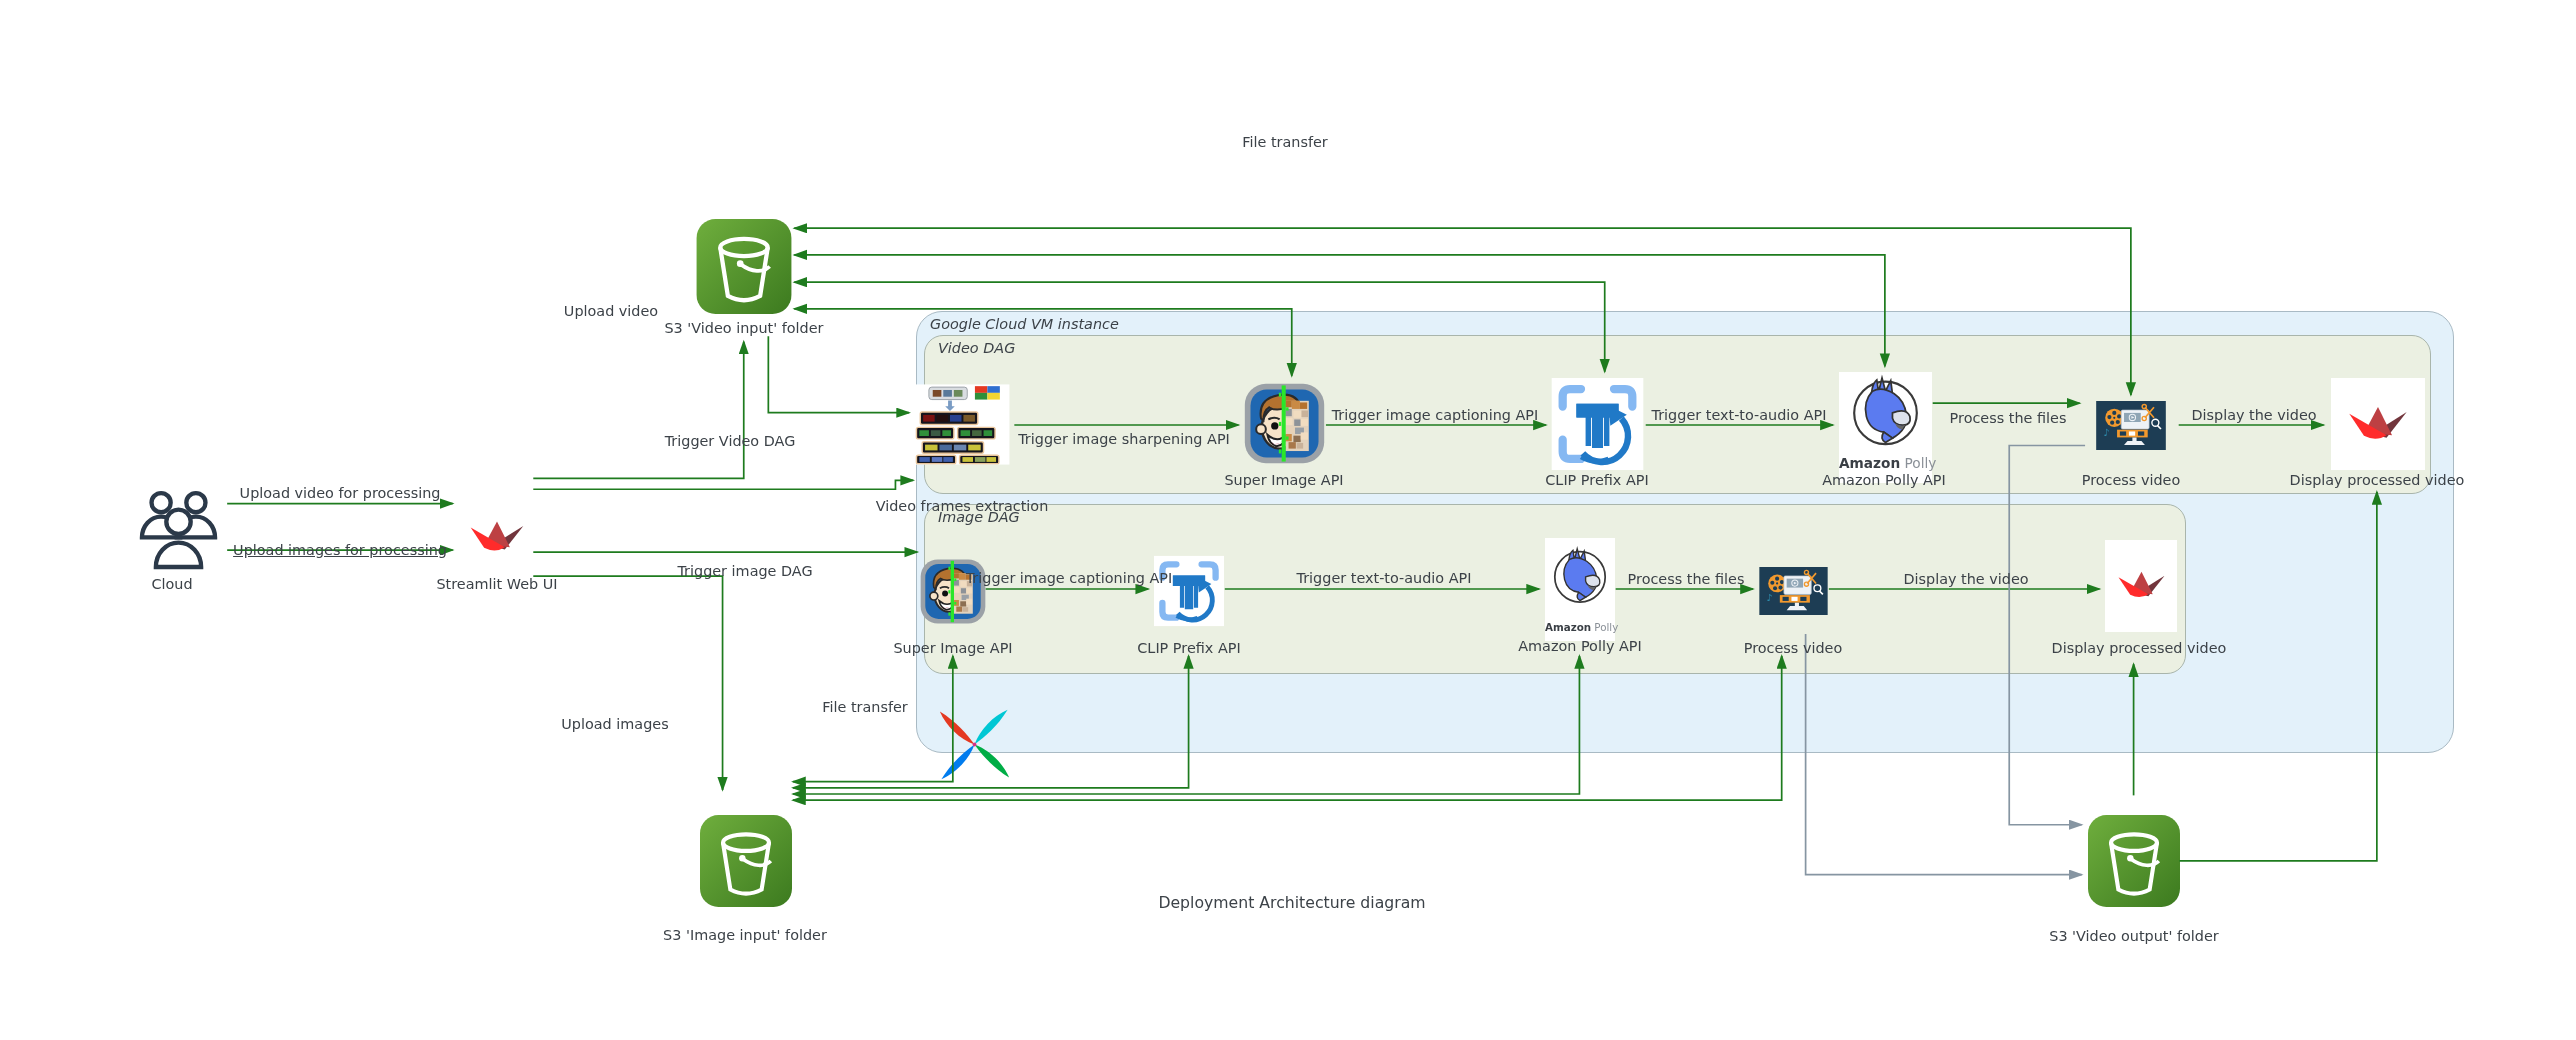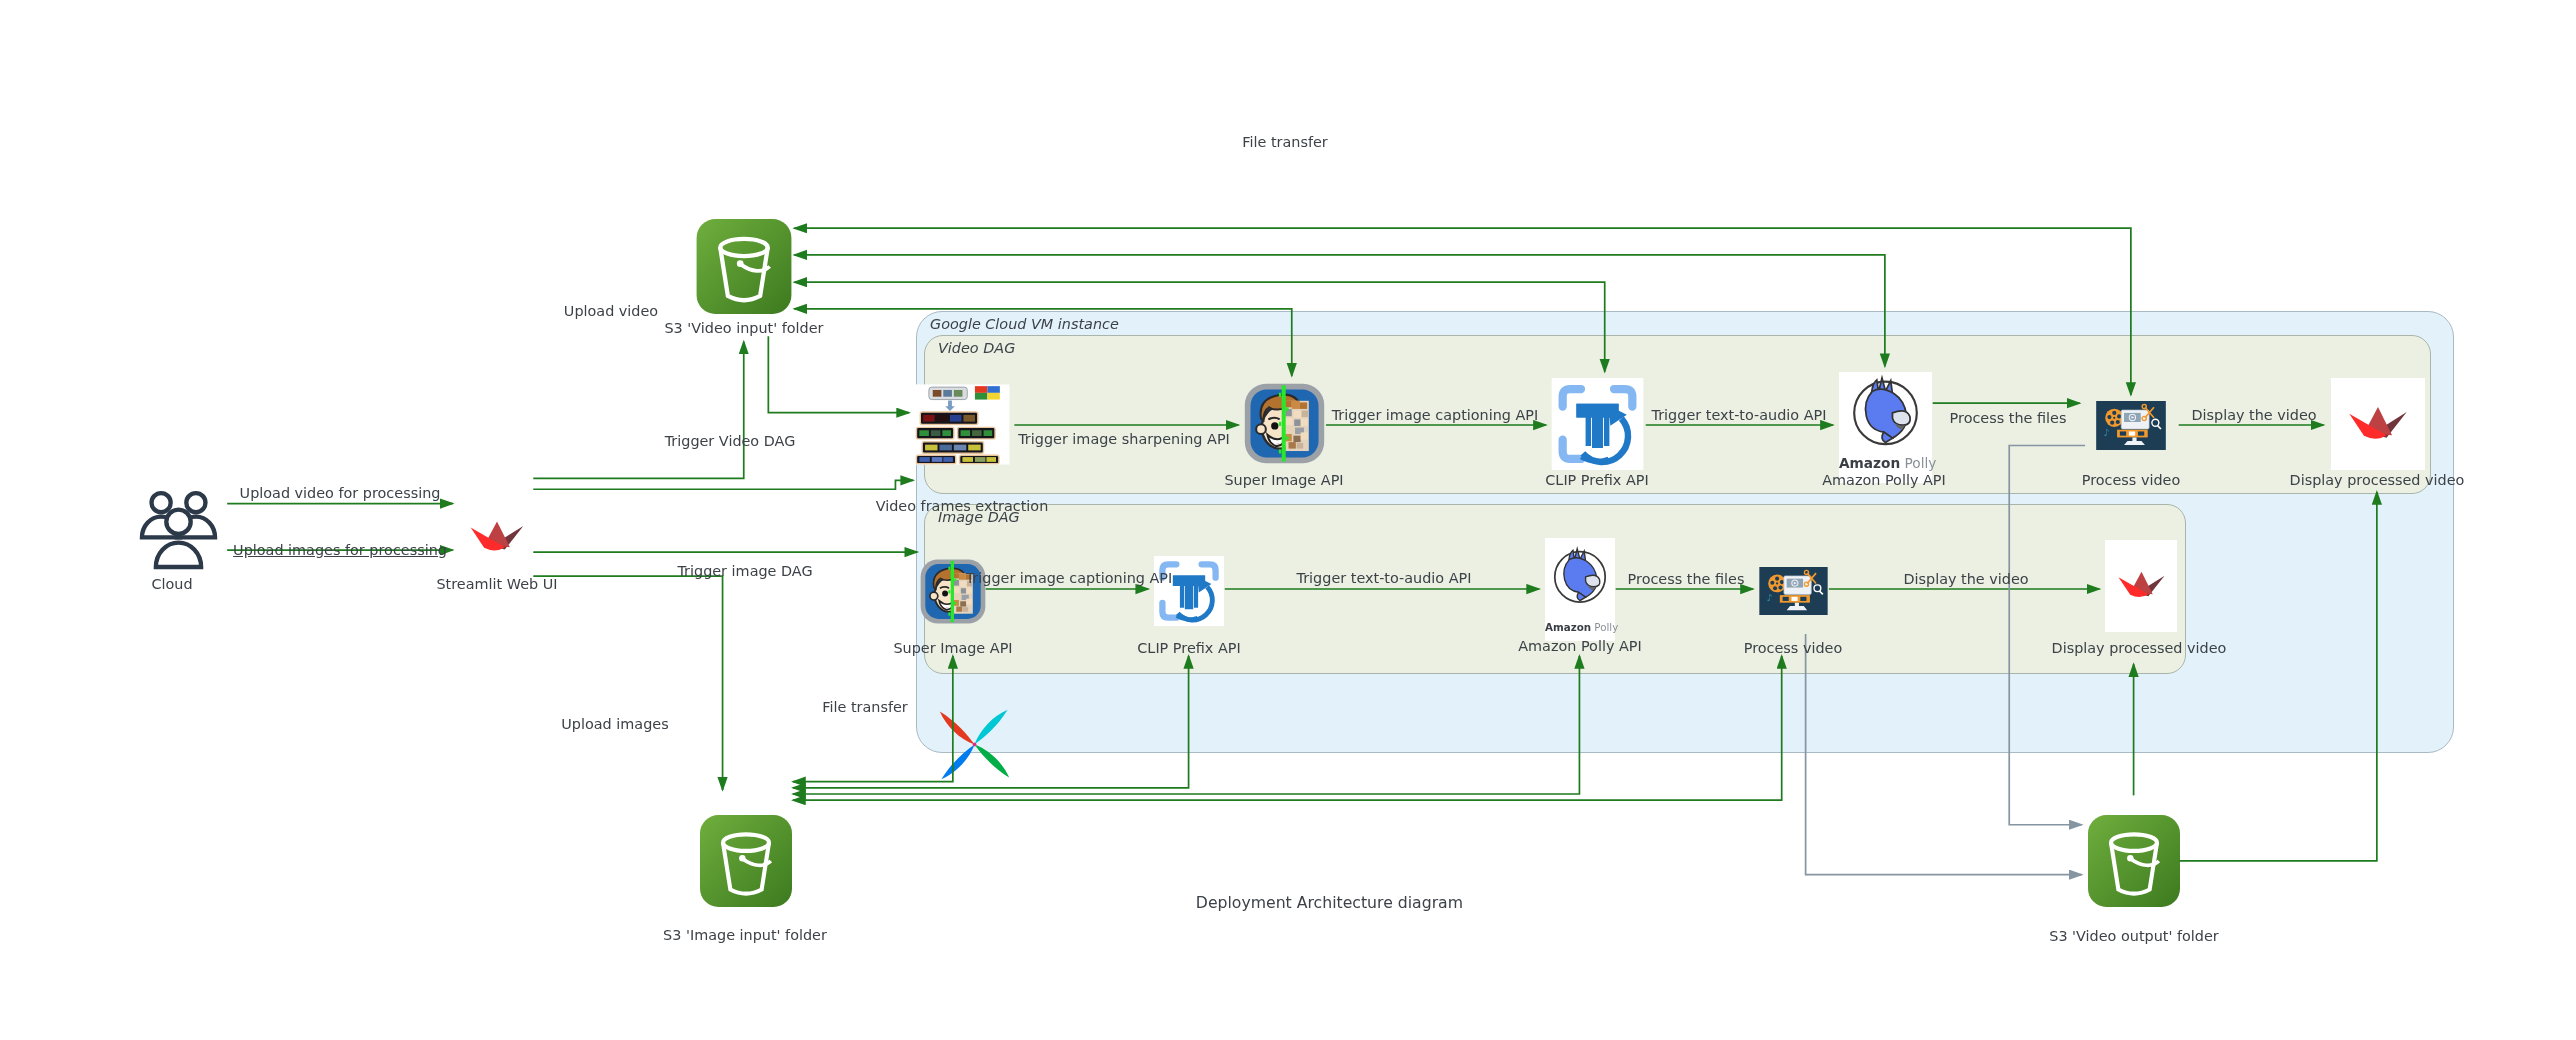--- a/index.html
+++ b/index.html
@@ -321,21 +321,21 @@
       <use href="#sym-procvideo"></use>
     </svg>
   <div class="node-white layer-nodes" style="left:2105px;top:540px;width:72px;height:92px;position:absolute;">
     <svg style="position:absolute;left:11.6px;top:29px" width="49" height="31" viewBox="0 0 72 45">
         <use href="#sym-streamlit"></use>
       </svg>
   </div>
 
   <div class="layer-text" style="position:absolute;left:0;top:0;width:100%;height:100%;z-index:4;pointer-events:none;">
 
-    <div class="lbl title" style="left:1292px;top:894px;width:342px;margin-left:-171px;text-align:right;">Deployment Architecture diagram</div>
+    <div class="lbl title" style="left:1292px;top:894px;width:342px;margin-left:-171px;">Deployment Architecture diagram</div>
 
     <div class="lbl" style="left:1285px;top:134px;">File transfer</div>
     <div class="lbl" style="left:611px;top:303px;text-align:center;">Upload video</div>
     <div class="lbl" style="left:730px;top:433px;">Trigger Video DAG</div>
     <div class="lbl" style="left:745px;top:563px;">Trigger image DAG</div>
     <div class="lbl" style="left:615px;top:716px;text-align:center;">Upload images</div>
     <div class="lbl" style="left:865px;top:699px;">File transfer</div>
     <div class="lbl" style="left:340px;top:485px;">Upload video for processing</div>
     <div class="lbl" style="left:340px;top:542px;text-decoration:underline;">Upload images for processing</div>
 

